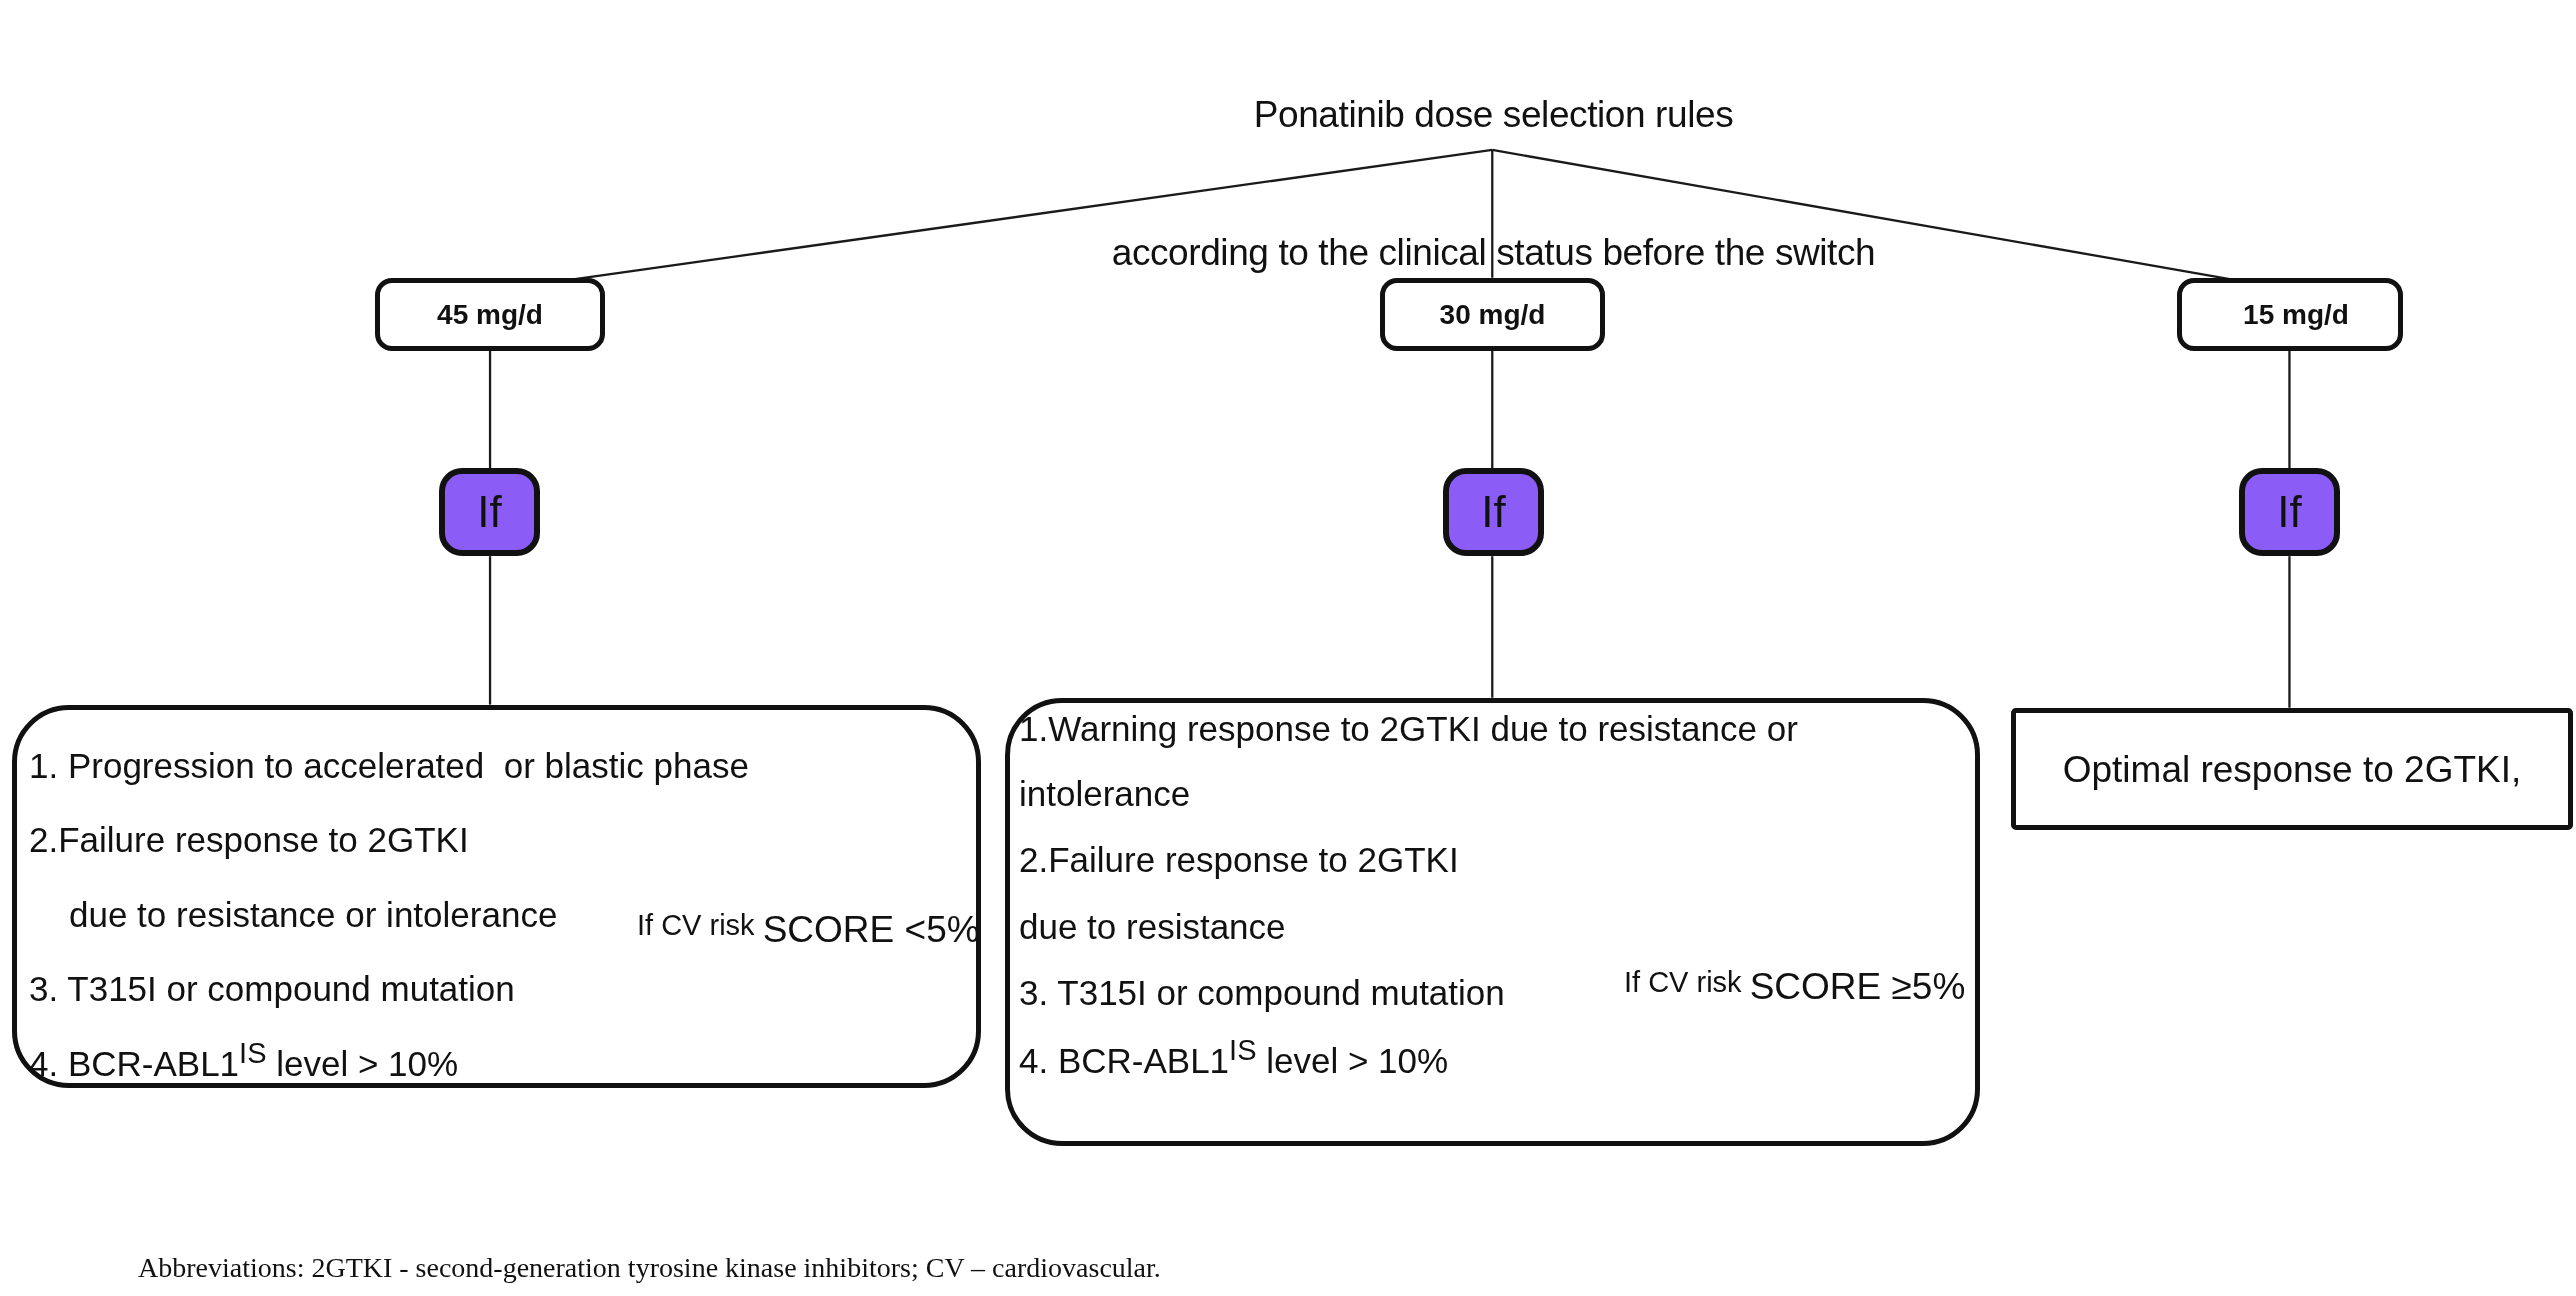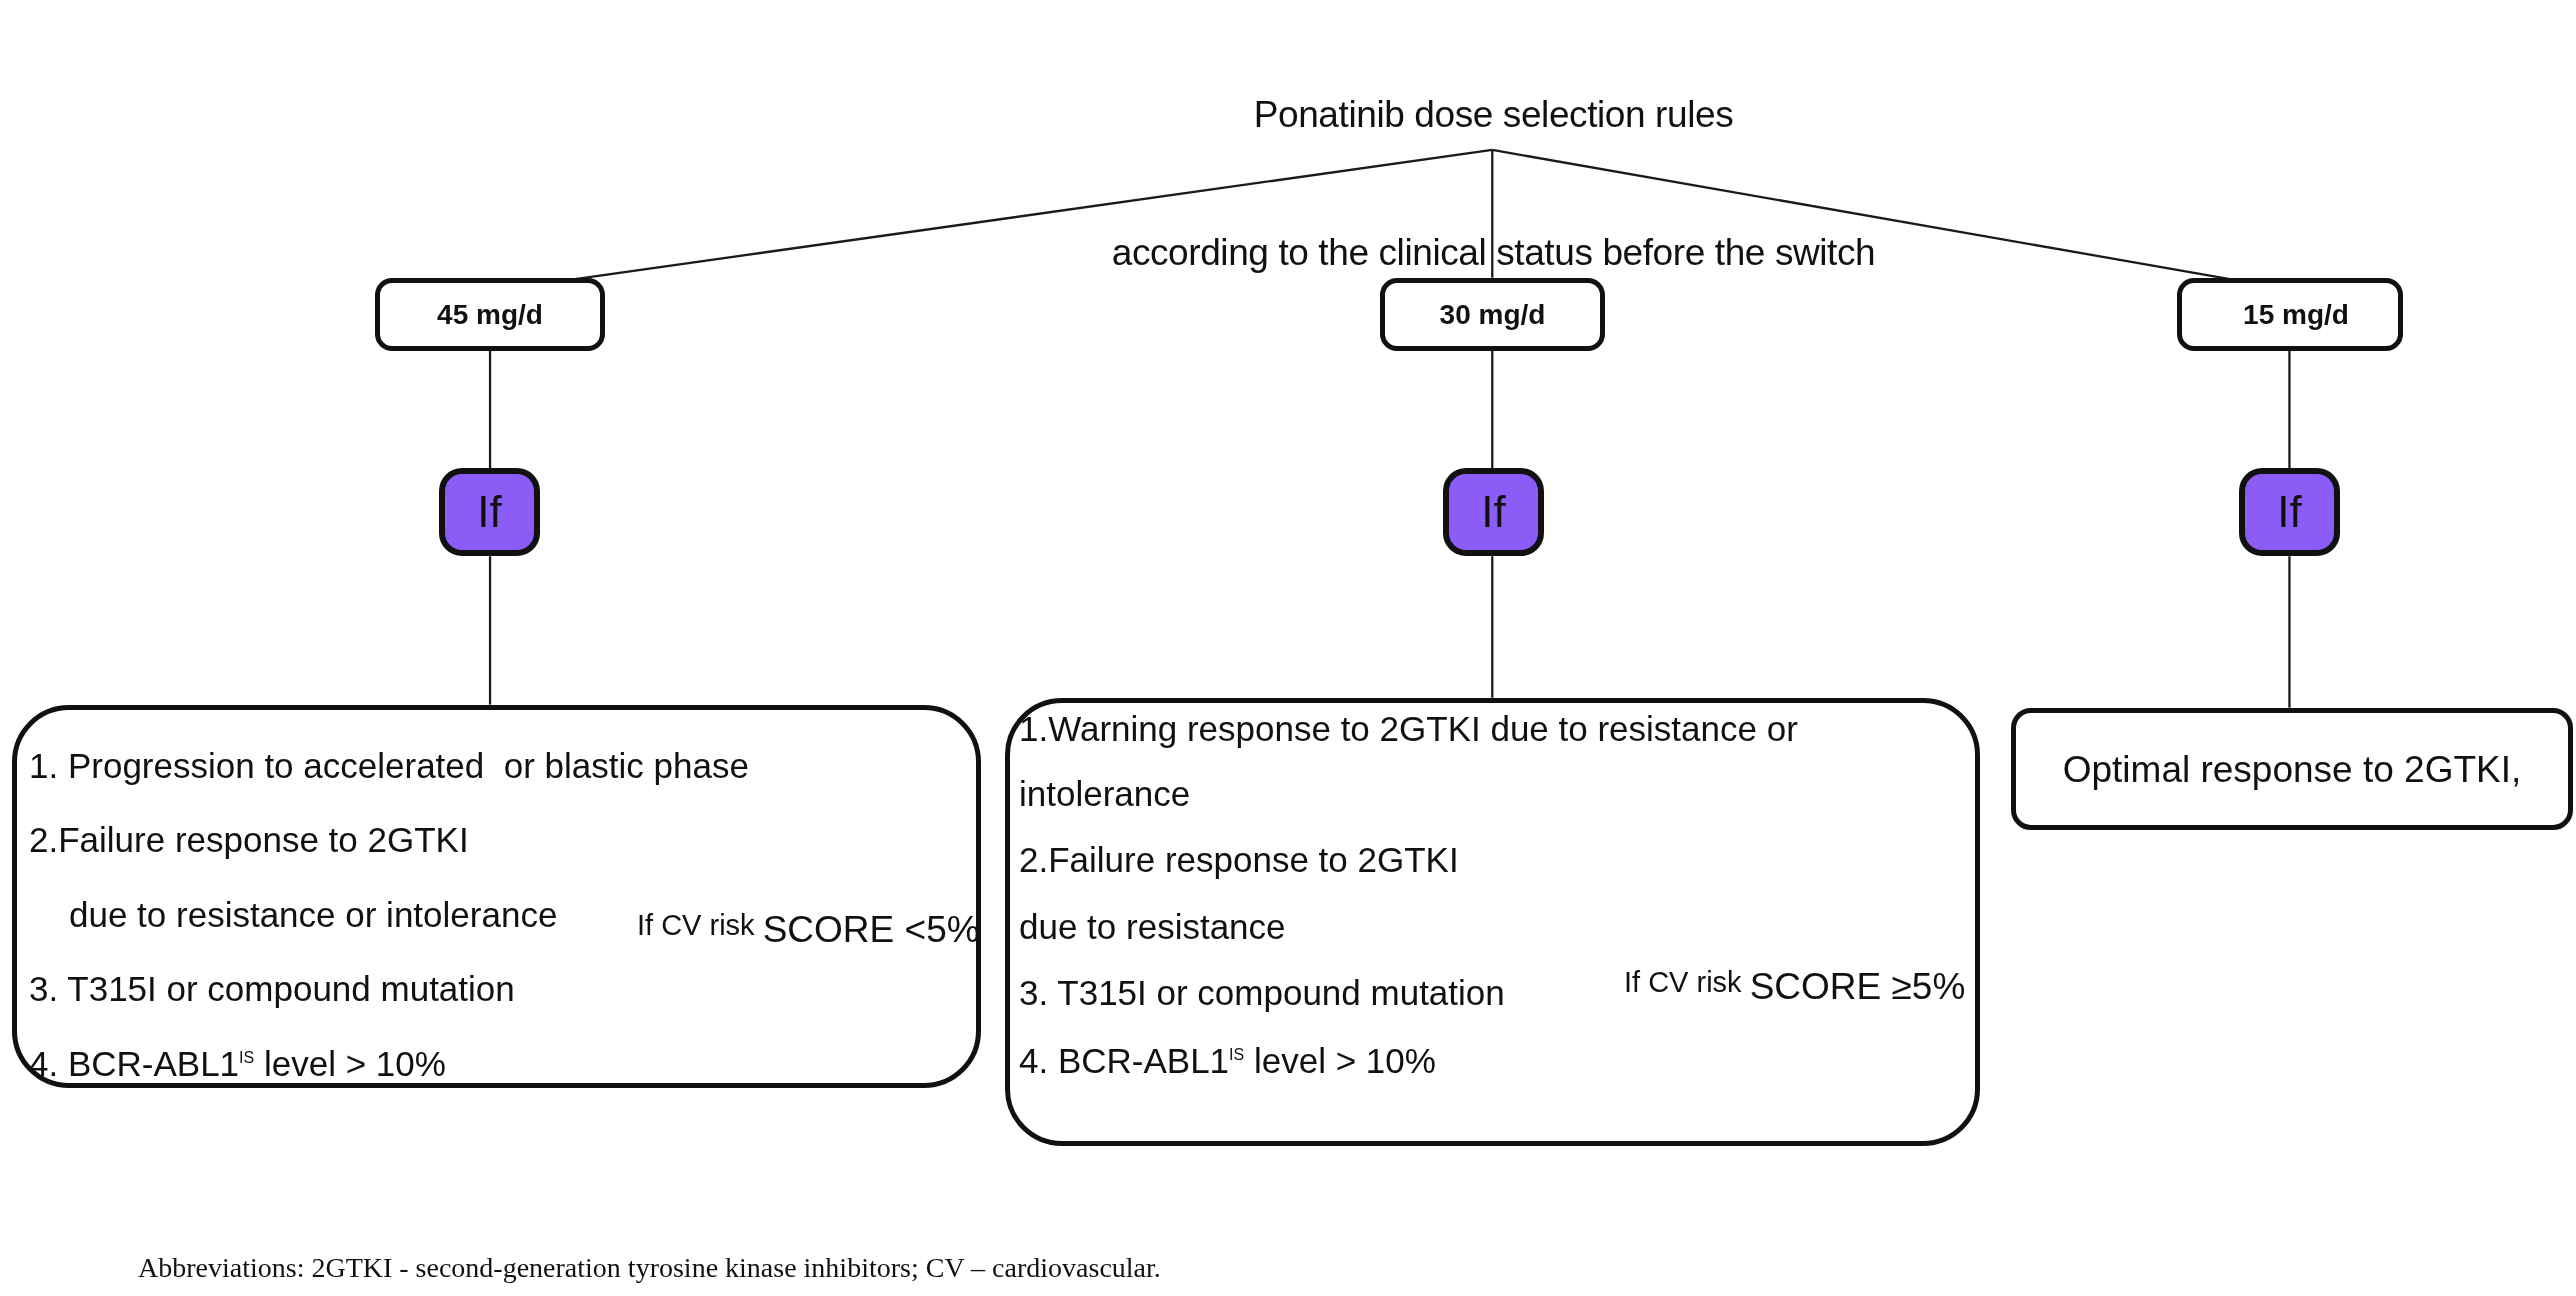--- a/index.html
+++ b/index.html
@@ -11,22 +11,22 @@
          font-size:37px;line-height:46px;letter-spacing:-0.4px;white-space:pre;}
   .dosebox{position:absolute;height:73px;border:5.4px solid #111;border-radius:17px;
            display:flex;align-items:center;justify-content:center;
            font-size:28px;font-weight:700;background:#fff;box-sizing:border-box;white-space:pre;}
   .ifbox{position:absolute;width:101px;height:88px;border:6.1px solid #111;border-radius:23px;
          display:flex;align-items:center;justify-content:center;
          font-size:44px;background:#8b5cf6;box-sizing:border-box;}
   .bigbox{position:absolute;border:5.4px solid #111;background:#fff;box-sizing:border-box;}
   .bigbox.round{border-radius:57px;}
   .line{position:absolute;font-size:35px;line-height:69px;height:69px;white-space:pre;}
-  .sup{font-size:16px;vertical-align:super;line-height:0;}
-  .optbox{position:absolute;border:5.4px solid #111;border-radius:20px;background:#fff;
+  .sup{font-size:29px;vertical-align:super;line-height:0;}
+  .optbox{position:absolute;border:5.4px solid #111;border-radius:5px;background:#fff;
           box-sizing:border-box;display:flex;flex-direction:column;align-items:center;
           justify-content:center;font-size:37px;line-height:51px;text-align:center;white-space:pre;}
   .bracket-label{position:absolute;height:61px;display:flex;align-items:flex-start;white-space:pre;}
   .bracket-label .small{font-size:29px;}
   .bracket-label .big{font-size:37px;}
   .abbrev{position:absolute;left:138px;top:1241px;height:54px;
           font-family:"Liberation Serif",serif;font-size:28px;line-height:54px;white-space:pre;}
 </style>
 </head>
 <body>

